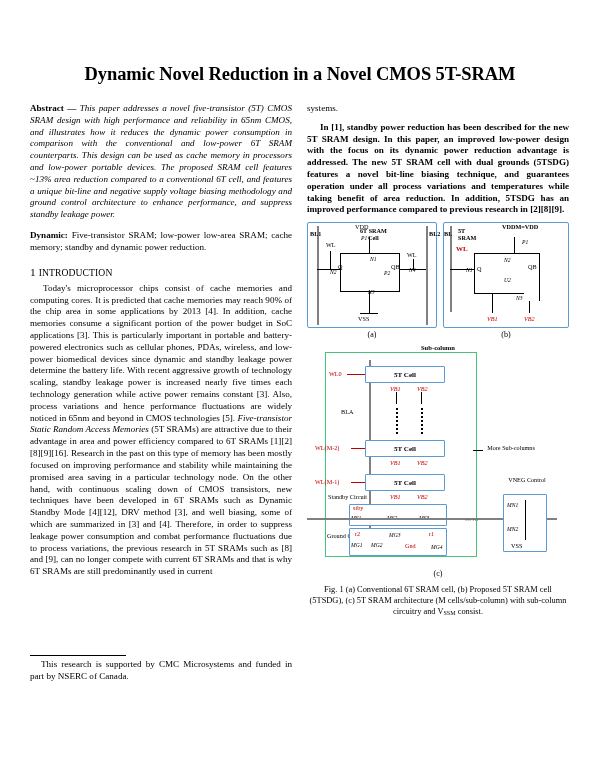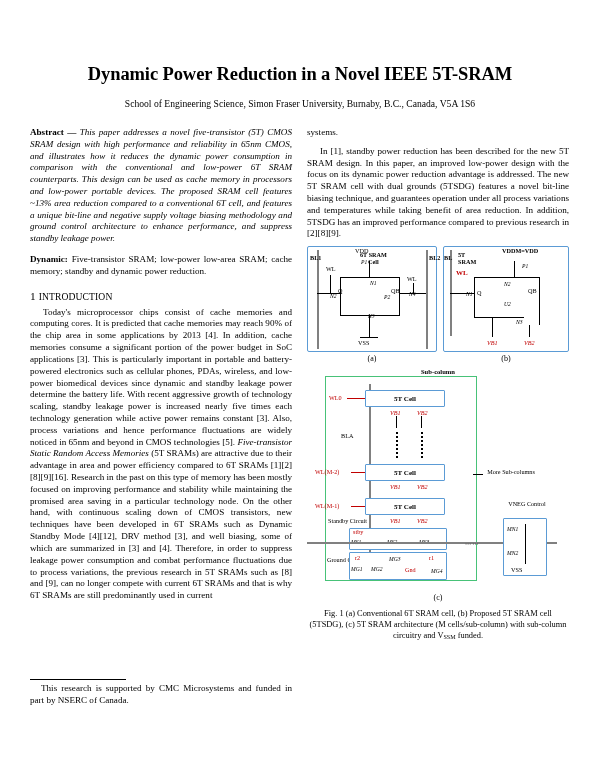--- a/index.html
+++ b/index.html
@@ -53,21 +53,21 @@
   }
   .col { width: 262px; position: relative; }
   .col p {
     margin: 0 0 0 0;
     font-size: 9.1px;
     line-height: 1.30;
     text-align: justify;
     text-justify: inter-word;
   }
   .col p.indent { text-indent: 13px; }
-  .col p.gap { margin-top: 7px; }
+  .col p.gap { margin-top: 7px; font-weight: bold; }
   .abstract-text { font-style: italic; }
   .abstract-text b { font-style: normal; }
   .kw { margin-top: 9px !important; }
   .kw b { }
   h2.section {
     font-size: 11.4px;
     font-weight: normal;
     margin: 12px 0 5px 0;
     letter-spacing: 0.1px;
   }
@@ -180,23 +180,22 @@
   .wire { position: absolute; background: #000; }
   .mos-lbl { position: absolute; font-size: 5.6px; font-style: italic; }
 </style>
 </head>
 <body>
 
 <div class="page">
 
   <div class="title-block">
     <div class="paper-title">
-      <span>Dynamic Power Reduction in a Novel IEEE 5T-SRAM</span><br>
+      <span>Dynamic Novel Reduction in a Novel CMOS 5T-SRAM</span><br>
     </div>
-    <div class="affiliation">School of Engineering Science, Simon Fraser University, Burnaby, B.C., Canada, V5A 1S6</div>
   </div>
 
   <div class="columns">
 
     <div class="col">
 
       <p class="abstract-text"><b>Abstract —</b>
         <span>This paper addresses a novel five-transistor (5T) CMOS SRAM design with high performance and reliability in 65nm CMOS, and illustrates how it reduces the dynamic power consumption in comparison with the conventional and low-power 6T SRAM counterparts. This design can be used as cache memory in processors and low-power portable devices. The proposed SRAM cell features ~13% area reduction compared to a conventional 6T cell, and features a unique bit-line and negative supply voltage biasing methodology and ground control architecture to enhance performance, and suppress standby leakage power.</span></p>
 
       <p class="kw"><b>Dynamic:</b>
@@ -377,19 +376,19 @@
             <div class="mos-lbl" style="left:200px; top:150px;">MN1</div>
             <div class="mos-lbl" style="left:200px; top:174px;">MN2</div>
             <div class="blklbl" style="left:204px; top:190px;">VSS</div>
             <div class="thinline" style="left:218px; top:148px; width:1px; height:40px;"></div>
           </div>
 
           <div class="subcap">(c)</div>
         </div>
 
         <div class="caption">
-          <span>Fig. 1 (a) Conventional 6T SRAM cell, (b) Proposed 5T SRAM cell (5TSDG), (c) 5T SRAM architecture (M cells/sub-column) with sub-column circuitry and V</span><span class="sub">SSM</span><span> funded.</span>
+          <span>Fig. 1 (a) Conventional 6T SRAM cell, (b) Proposed 5T SRAM cell (5TSDG), (c) 5T SRAM architecture (M cells/sub-column) with sub-column circuitry and V</span><span class="sub">SSM</span><span> consist.</span>
         </div>
 
       </div>
     </div>
   </div>
 </div>
 
 </body></html>

